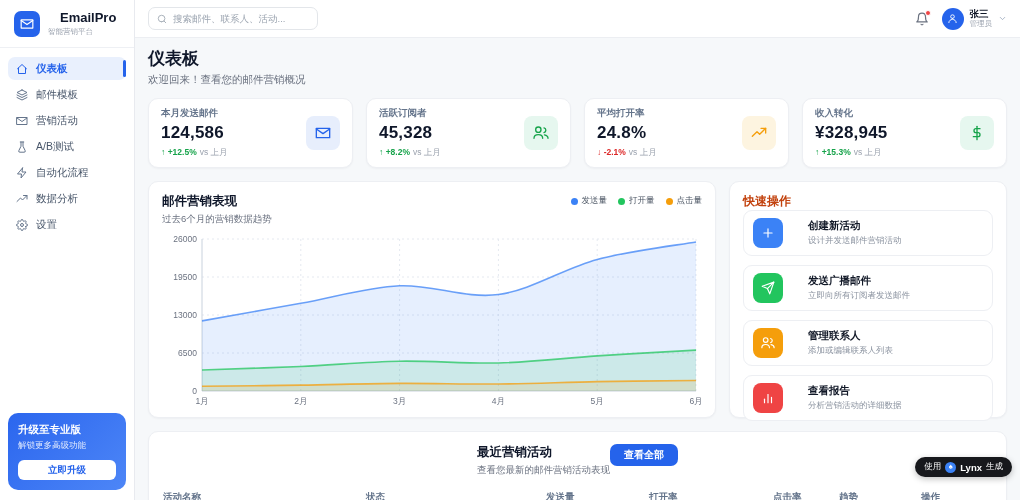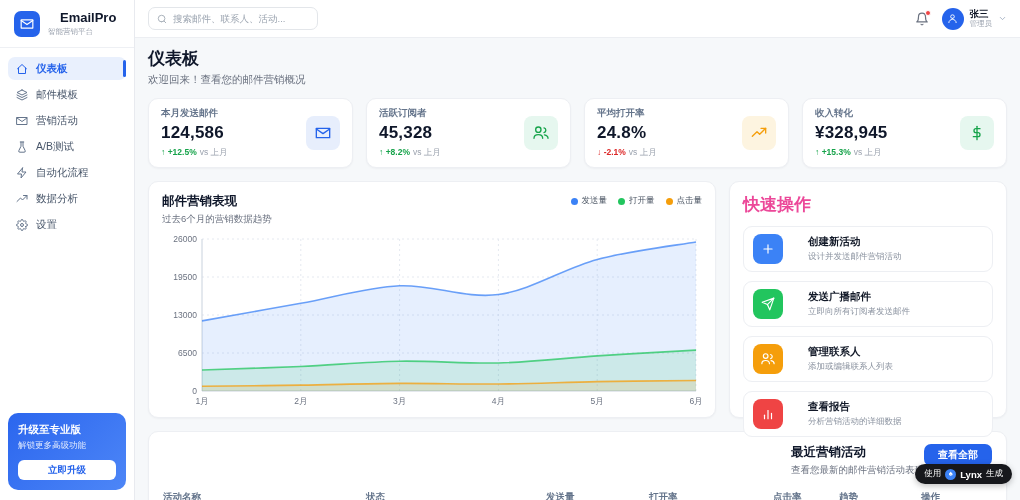--- a/index.html
+++ b/index.html
@@ -65,33 +65,33 @@
   .chart-head { display:flex; justify-content:space-between; align-items:flex-start; }
   .c-title { font-size:12.5px; font-weight:800; color:#0f172a; }
   .c-sub { font-size:9.5px; color:#6b7280; margin-top:3px; }
   .legend { display:flex; gap:11px; margin-top:2px; }
   .lg-item { display:flex; align-items:center; gap:4px; font-size:8.5px; color:#4b5563; }
   .lg-dot { width:7px; height:7px; border-radius:50%; }
   #chart-area { margin-top:7px; }
   #chart-area svg { display:block; width:100%; height:176px; }
 
   .qa-card { padding:11px 13px; height:237px; }
-  .qa-title { font-size:17px; font-weight:800; color:#ec4899; margin-bottom:10px; }
+  .qa-title { font-size:12px; font-weight:800; color:#c2410c; }
   .qa-item { display:flex; align-items:center; gap:25px; border:1px solid #edeff3; border-radius:9px; padding:7px 9px; margin-bottom:9px; cursor:pointer; background:#fff; }
   .qa-ic { width:30px; height:30px; border-radius:8px; color:#fff; display:flex; align-items:center; justify-content:center; flex-shrink:0; }
   .qa-ic svg { width:14px; height:14px; }
   .qa-t { font-size:10.5px; font-weight:700; color:#111827; }
   .qa-s { font-size:8.5px; color:#8b93a0; margin-top:2px; }
 
   .recent-card { padding:12px 14px 20px; }
-  .recent-head { display:flex; justify-content:flex-end; align-items:flex-start; }
+  .recent-head { display:flex; justify-content:center; align-items:flex-start; }
   .view-all { background:#2563eb; color:#fff; border:none; border-radius:7px; padding:4px 14px; font-size:10px; font-weight:700; cursor:pointer; font-family:inherit; }
   .t-head { display:grid; grid-template-columns:203px 180px 103px 124px 66px 82px 1fr; margin-top:14px; font-size:9.5px; font-weight:700; color:#64748b; }
 
-  .lynx-badge { position:fixed; right:8px; bottom:16px; background:#17181c; color:#fff; border-radius:11px; height:20px; display:flex; align-items:center; gap:4px; padding:0 9px; font-size:8.5px; cursor:pointer; box-shadow:0 2px 6px rgba(0,0,0,.25); }
+  .lynx-badge { position:fixed; right:8px; bottom:23px; background:#17181c; color:#fff; border-radius:11px; height:20px; display:flex; align-items:center; gap:4px; padding:0 9px; font-size:8.5px; cursor:pointer; box-shadow:0 2px 6px rgba(0,0,0,.25); }
   .lynx-logo { width:11px; height:11px; border-radius:50%; background:#3b82f6; color:#fff; display:flex; align-items:center; justify-content:center; font-size:7.5px; line-height:1; }
   .lynx-name { font-weight:800; font-size:9.5px; }
 </style>
 </head>
 <body>
 
 <div class="app">
 
   <aside class="sidebar">
     <div class="logo-row">

